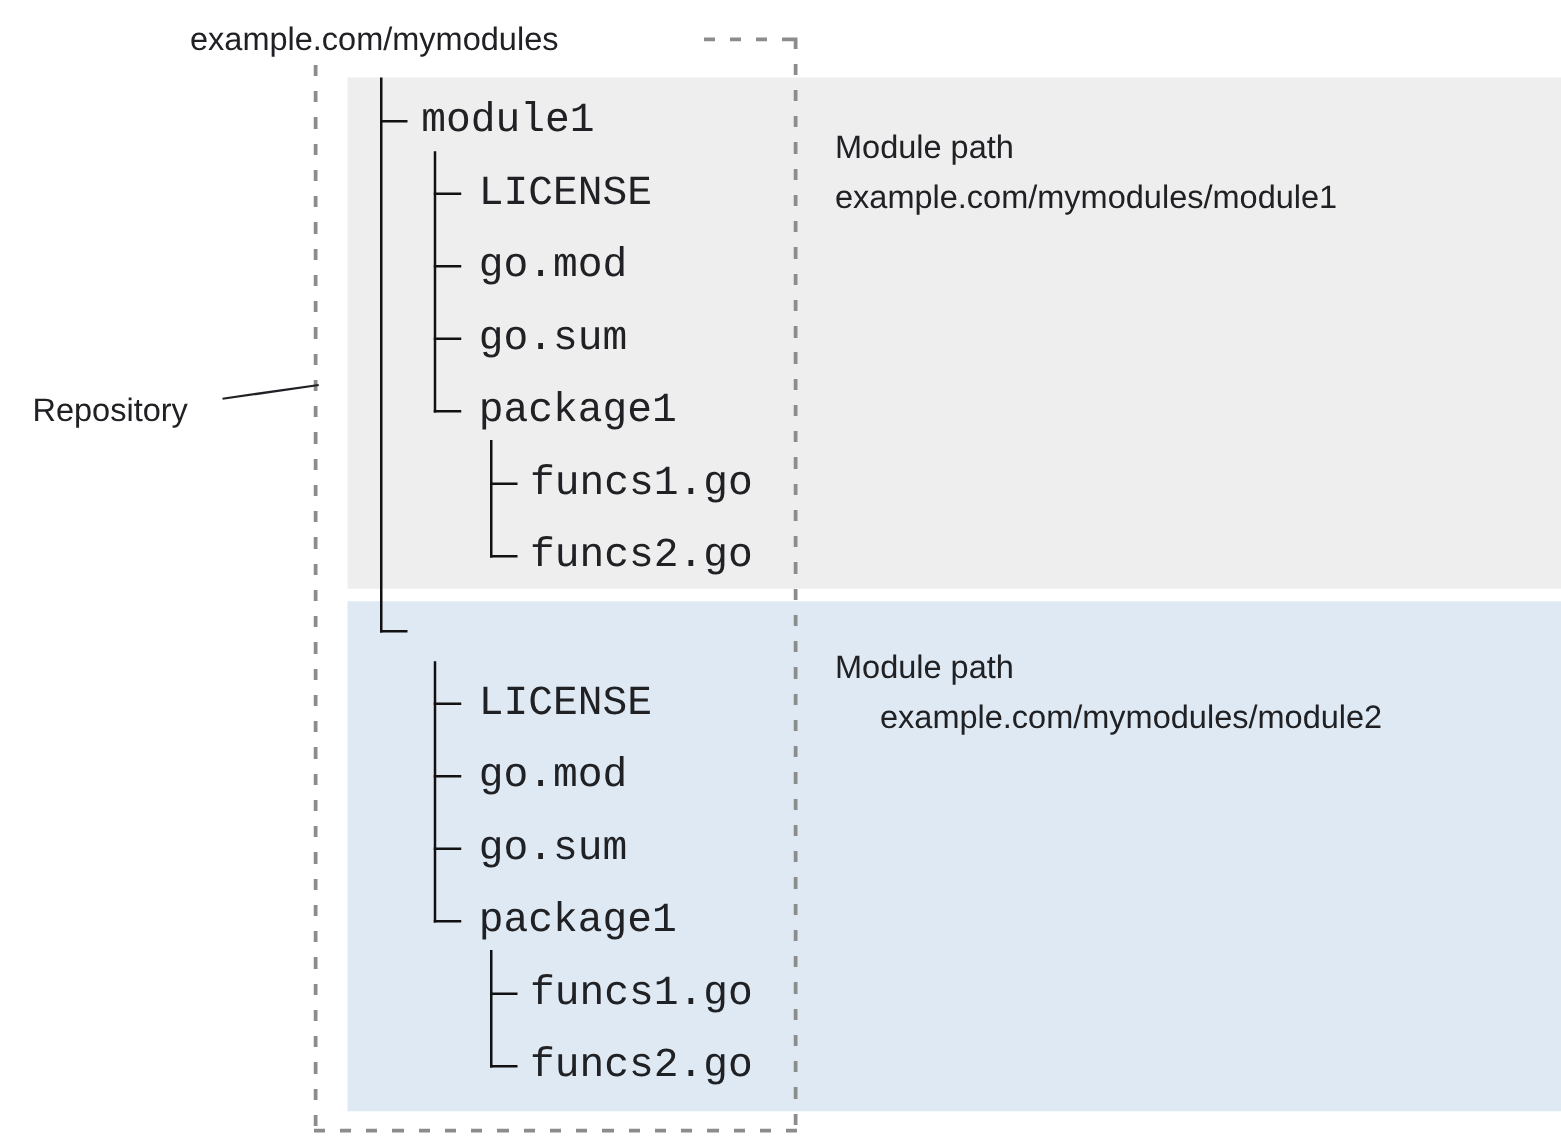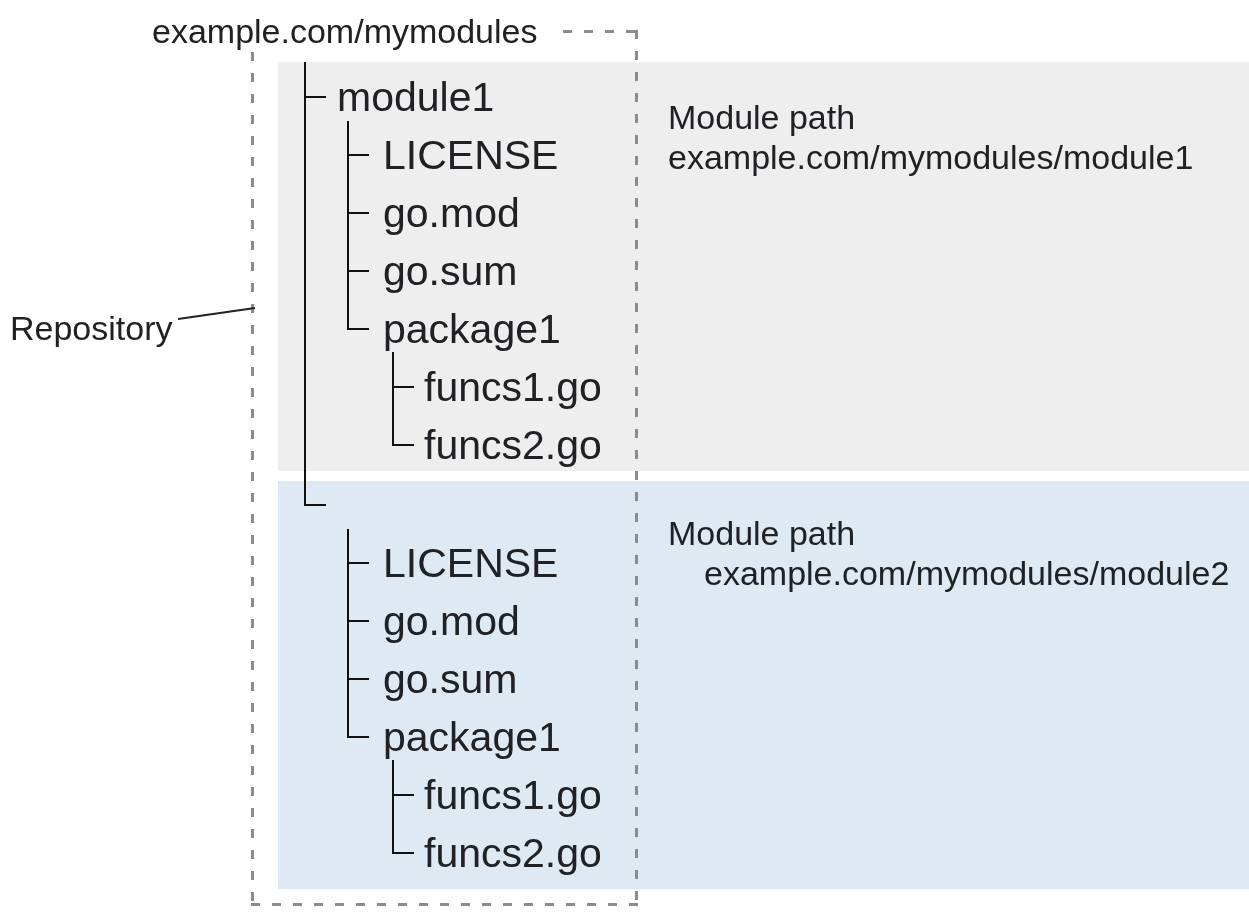--- a/index.html
+++ b/index.html
@@ -12,22 +12,22 @@
   html,body{margin:0;padding:0;background:#ffffff;}
   .canvas{
     position:relative;
     width:1249px;height:914px;
     background:#ffffff;
     overflow:hidden;
     font-family:"Liberation Sans", sans-serif;
     color:var(--text);
   }
   .abs{position:absolute;}
-  .sans{font-family:"Liberation Sans", sans-serif;font-size:34px;line-height:40px;white-space:pre;}
-  .mono{font-family:Liberation Sans, sans-serif;font-size:41px;line-height:40px;white-space:pre;}
+  .sans{font-family:"Liberation Sans", sans-serif;font-size:26px;line-height:40px;white-space:pre;}
+  .mono{font-family:Liberation Mono, monospace;font-size:33px;line-height:40px;white-space:pre;}
   .bold{font-weight:normal;}
   .bg-m1{left:278px;top:62px;width:971px;height:409px;background:var(--module1-bg);}
   .bg-m2{left:278px;top:481px;width:971px;height:408px;background:var(--module2-bg);}
   
   .dot-v{width:3px;background:repeating-linear-gradient(to bottom,var(--dotted-border) 0 9px,transparent 9px 21px);}
   .dot-h{height:3px;background:repeating-linear-gradient(to right,var(--dotted-border) 0 9px,transparent 9px 21px);}
   .dot-left{left:251px;top:52px;height:854px;}
   .dot-right{left:635px;top:30px;height:876px;}
   .dot-top{left:563px;top:30px;width:75px;}
   .dot-bottom{left:251px;top:903px;width:387px;}
@@ -44,21 +44,21 @@
   <div class="abs bg-m1"></div>
   <div class="abs bg-m2"></div>
 
   <div class="abs dot-v dot-left"></div>
   <div class="abs dot-v dot-right"></div>
   <div class="abs dot-h dot-top"></div>
   <div class="abs dot-h dot-bottom"></div>
 
   <div class="abs sans" style="left:152px;top:11px">example.com/mymodules</div>
 
-  <div class="abs sans" style="left:10px;top:308px">Repository</div>
+  <div class="abs sans" style="left:26px;top:308px">Repository</div>
   <svg class="abs" style="left:172px;top:302px" width="88" height="22">
     <line x1="6" y1="17" x2="83" y2="6" stroke="#202124" stroke-width="1.8"></line>
   </svg>
 
   <div class="abs tl tl-v" style="left:304px;top:62px;height:444px"></div>
   <div class="abs tl tl-h" style="left:304px;top:96px"></div>
   <div class="abs tl tl-h" style="left:304px;top:504px"></div>
 
   <div class="abs tl tl-v" style="left:347px;top:121px;height:209px"></div>
   <div class="abs tl tl-h" style="left:347px;top:154px"></div>

